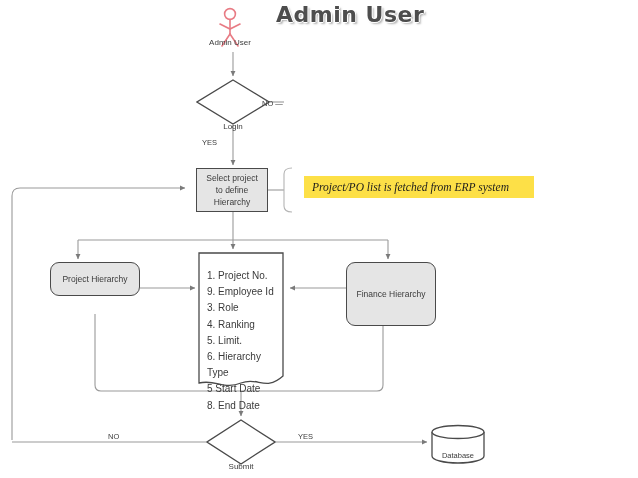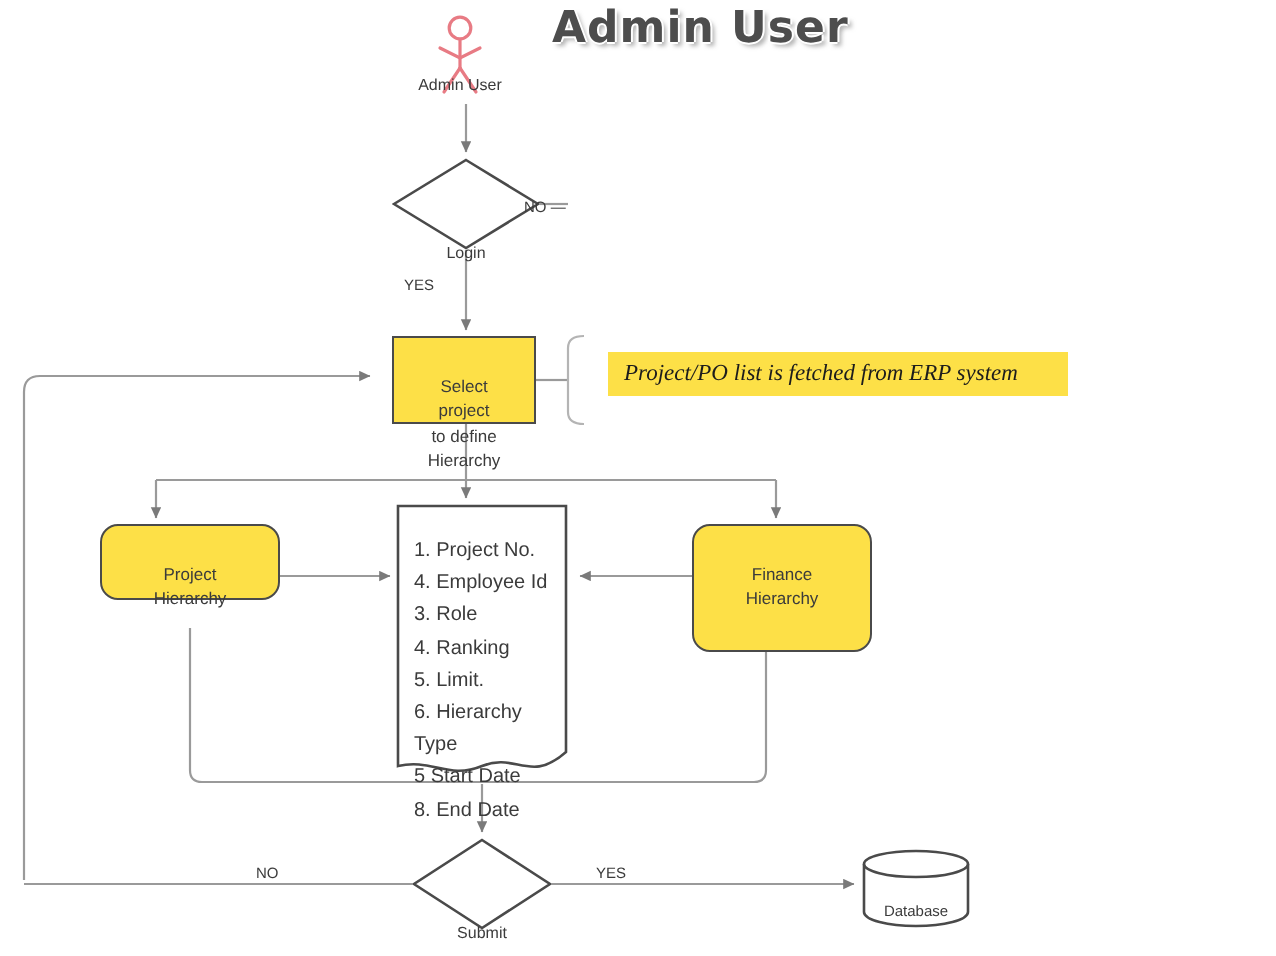--- a/index.html
+++ b/index.html
@@ -32,25 +32,25 @@
   
   .actor{left:208px;top:6px;width:44px;height:48px;}
   .actor-label{
     position:absolute;left:185px;top:38px;width:90px;
     text-align:center;font-size:8px;color:#3b3b3b;
   }
 
   
   .proc{
     border:1.6px solid #4a4a4a;
-    background:#fde047;
-    display:flex;justify-content:center;
+    background:#e5e5e5;
+    display:flex;align-items:center;justify-content:center;
     text-align:center;
     font-size:8.5px;line-height:1.45;color:#3b3b3b;
-    padding:18px;
+    padding:3px;
   }
   .box-select{left:196px;top:168px;width:72px;height:44px;}
   .box-proj{left:50px;top:262px;width:90px;height:34px;border-radius:9px;border-width:1.3px;}
   .box-fin{left:346px;top:262px;width:90px;height:64px;border-radius:9px;border-width:1.3px;}
 
   
   .dia-wrap{display:flex;align-items:center;justify-content:center;}
   .dia-shape{position:absolute;left:0;top:0;width:100%;height:100%;}
   .dia-text{
     position:relative;z-index:2;font-size:8px;color:#3b3b3b;margin-top:48px;
@@ -82,21 +82,21 @@
     padding-left:8px;
     font-family:"Liberation Serif",serif;
     font-style:italic;font-size:11.5px;color:#1c1c1c;
     white-space:nowrap;
   }
 
   
   .elabel{position:absolute;font-size:7.5px;color:#3b3b3b;font-weight:normal;}
   .lb-no-login{left:262px;top:99px;}
   .lb-yes-login{left:202px;top:138px;}
-  .lb-no-sub{left:128px;top:432px;}
+  .lb-no-sub{left:108px;top:432px;}
   .lb-yes-sub{left:298px;top:432px;}
 </style>
 </head>
 <body>
 
 <div id="canvas">
 
   <svg id="wires" viewBox="0 0 638 478" xmlns="http://www.w3.org/2000/svg">
     <defs>
       <marker id="ah" markerWidth="7" markerHeight="7" refX="5.4" refY="2.6" orient="auto" markerUnits="userSpaceOnUse">
@@ -181,21 +181,21 @@
   <div class="node proc box-fin">
     <span>Finance Hierarchy</span>
   </div>
 
   <div class="node doc">
     <svg width="86" height="140" viewBox="0 0 86 140" xmlns="http://www.w3.org/2000/svg">
       <path d="M1,1 L85,1 L85,124 C67,140 60,124 43,131 C26,138 18,127 1,131 Z" fill="#ffffff" stroke="#4a4a4a" stroke-width="1.3"></path>
     </svg>
     <div class="doc-list">
       <div>1. Project No.</div>
-      <div>4. Employee Id</div>
+      <div>9. Employee Id</div>
       <div>3. Role</div>
       <div>4. Ranking</div>
       <div>5. Limit.</div>
       <div>6. Hierarchy Type</div>
       <div>5 Start Date</div>
       <div>8. End Date</div>
     </div>
   </div>
 
   <div class="node dia-submit dia-wrap">

